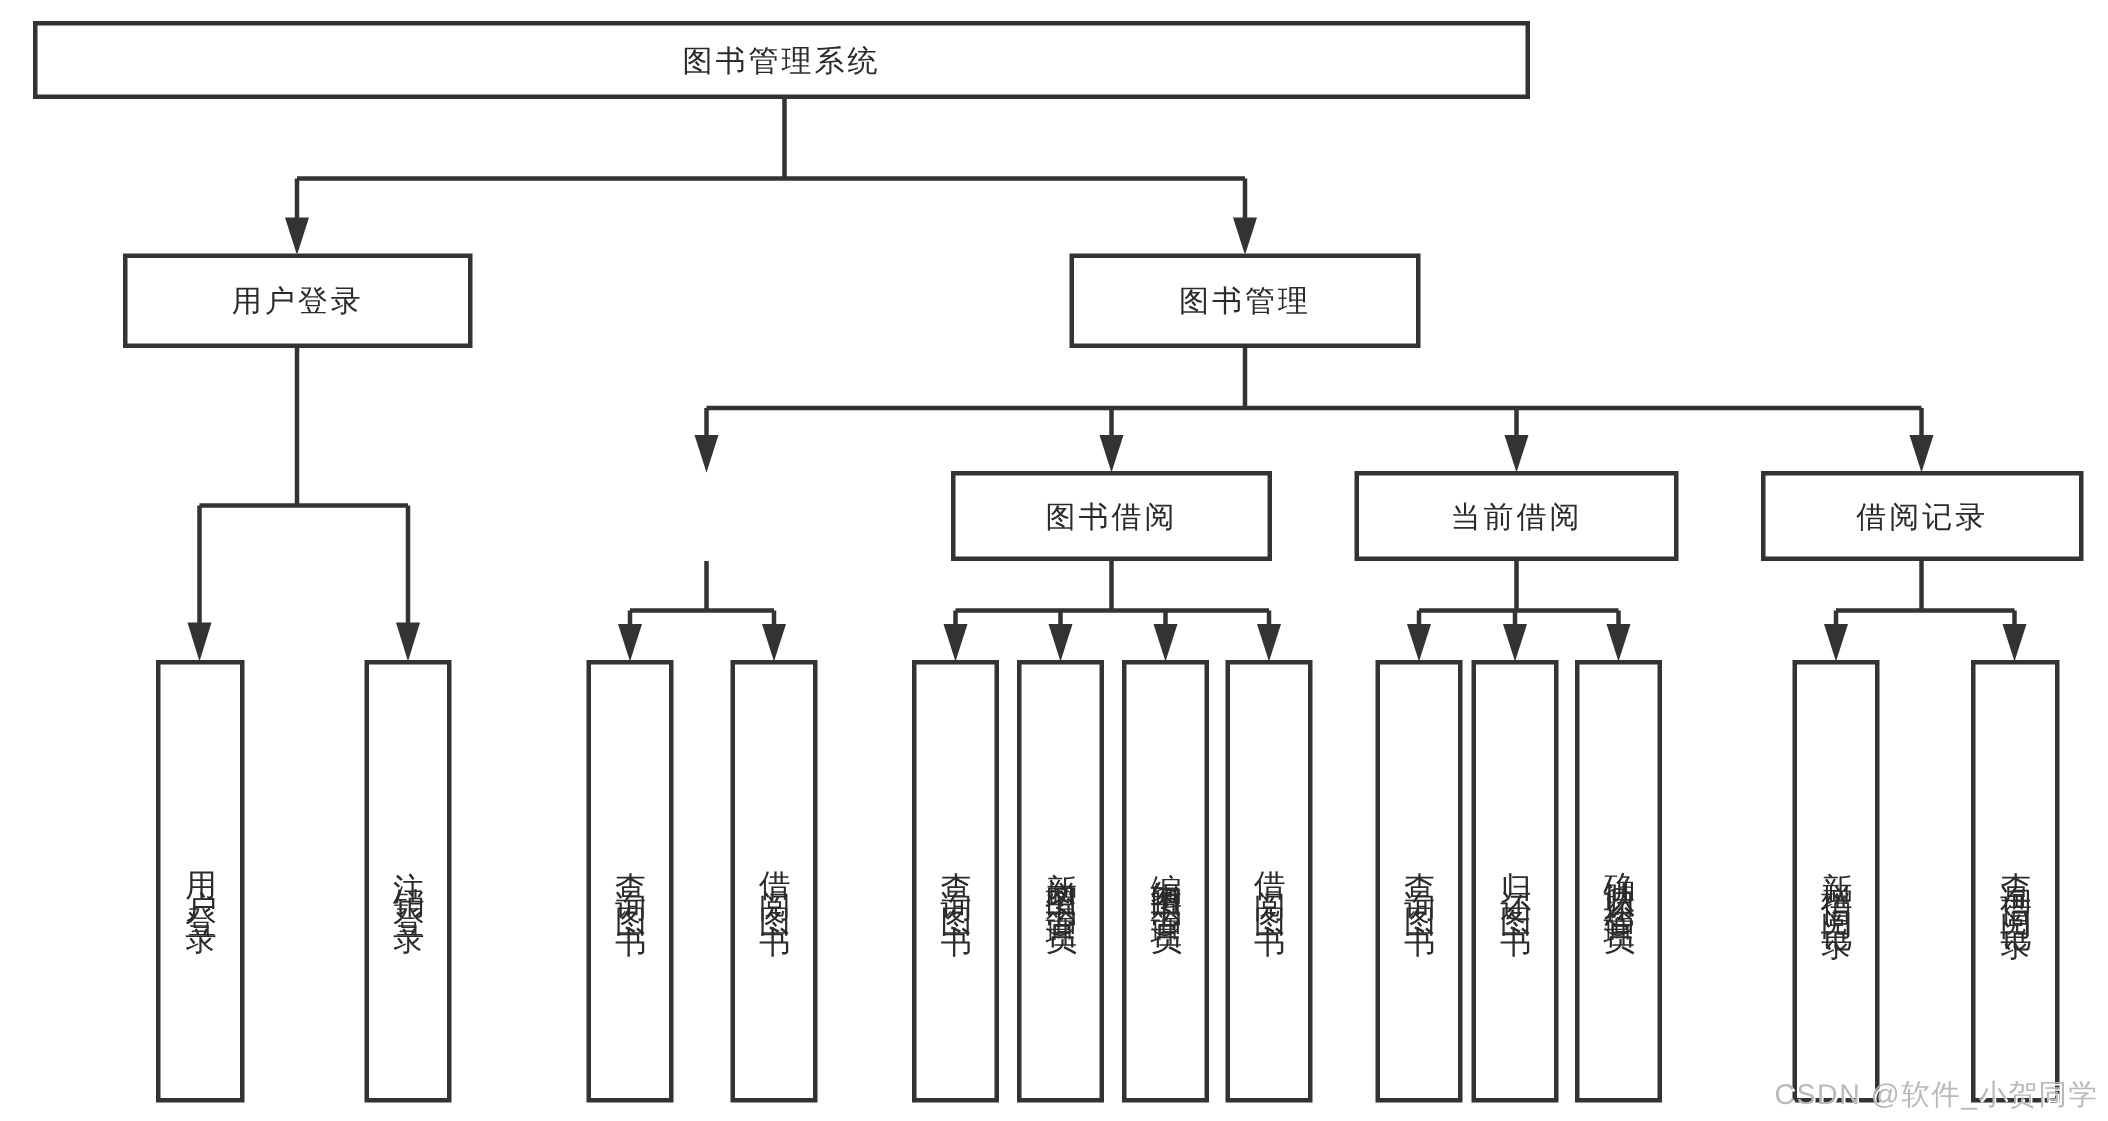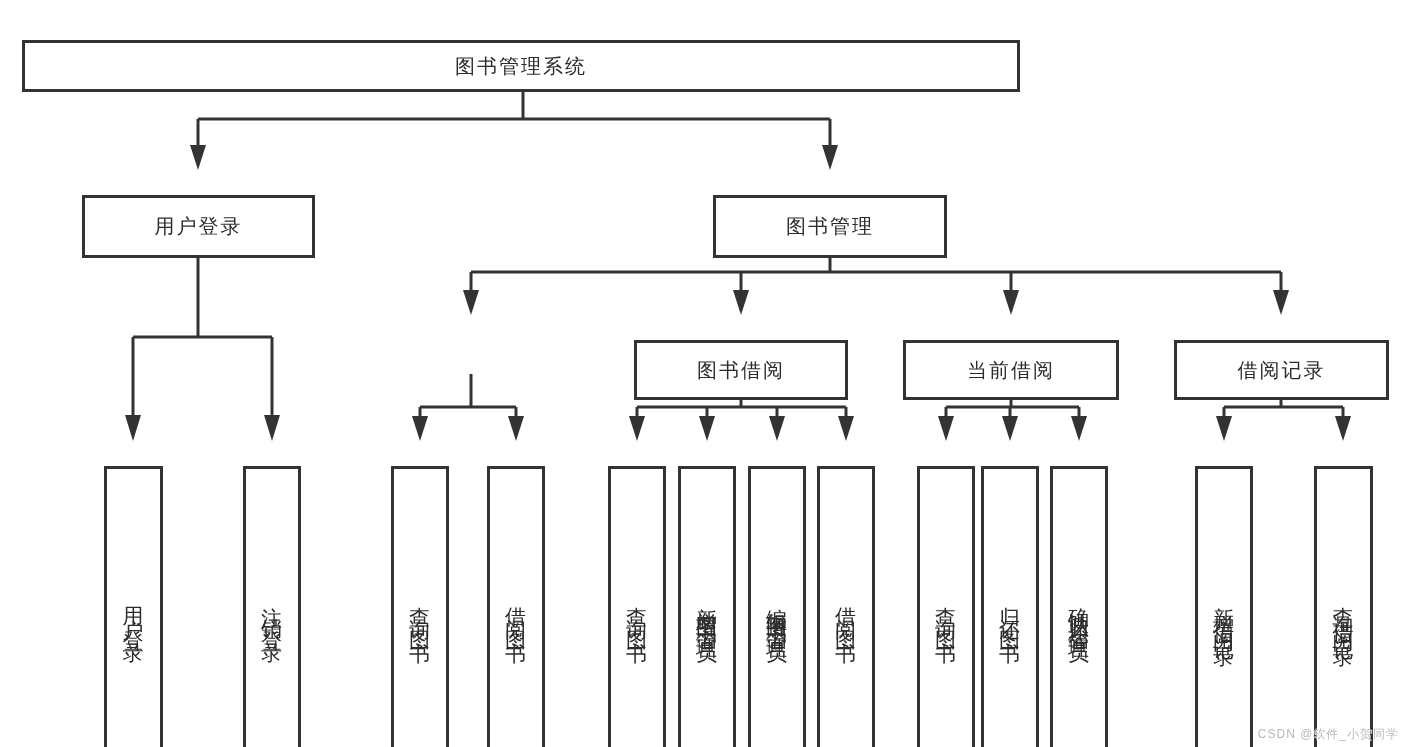--- a/index.html
+++ b/index.html
@@ -4,32 +4,32 @@
 <style>
   html,body{margin:0;padding:0;background:#ffffff;}
   .canvas{
     position:relative;width:1405px;height:747px;background:#ffffff;
     font-family:"Liberation Sans",sans-serif;overflow:hidden;
   }
   svg.wires{position:absolute;left:0;top:0;width:1405px;height:747px;}
   .node{
     position:absolute;box-sizing:border-box;background:#ffffff;
     border:3px solid #333333;color:#2b2b2b;
-    display:flex;align-items:center;justify-content:center;margin-top:26px;
+    display:flex;align-items:center;justify-content:center;
   }
   .hbox{font-size:20px;letter-spacing:2px;}
   .vbox{
     writing-mode:vertical-rl;text-orientation:mixed;
     font-size:21px;line-height:1;
   }
   .sp4{letter-spacing:12px;}
   .sp6{letter-spacing:8px;}
   .sp10{letter-spacing:5px;}
   .watermark{
-    position:absolute;right:6px;bottom:4px;font-size:12px;
+    position:absolute;right:6px;bottom:4px;font-size:19px;
     color:#b9b9b9;letter-spacing:1px;white-space:nowrap;
     text-shadow:1px 1px 0 #ffffff;
   }
 </style>
 </head>
 <body>
 
 <div class="canvas">
 
   <svg class="wires" viewBox="0 0 1405 747" fill="none" stroke="#333333" stroke-width="3">

